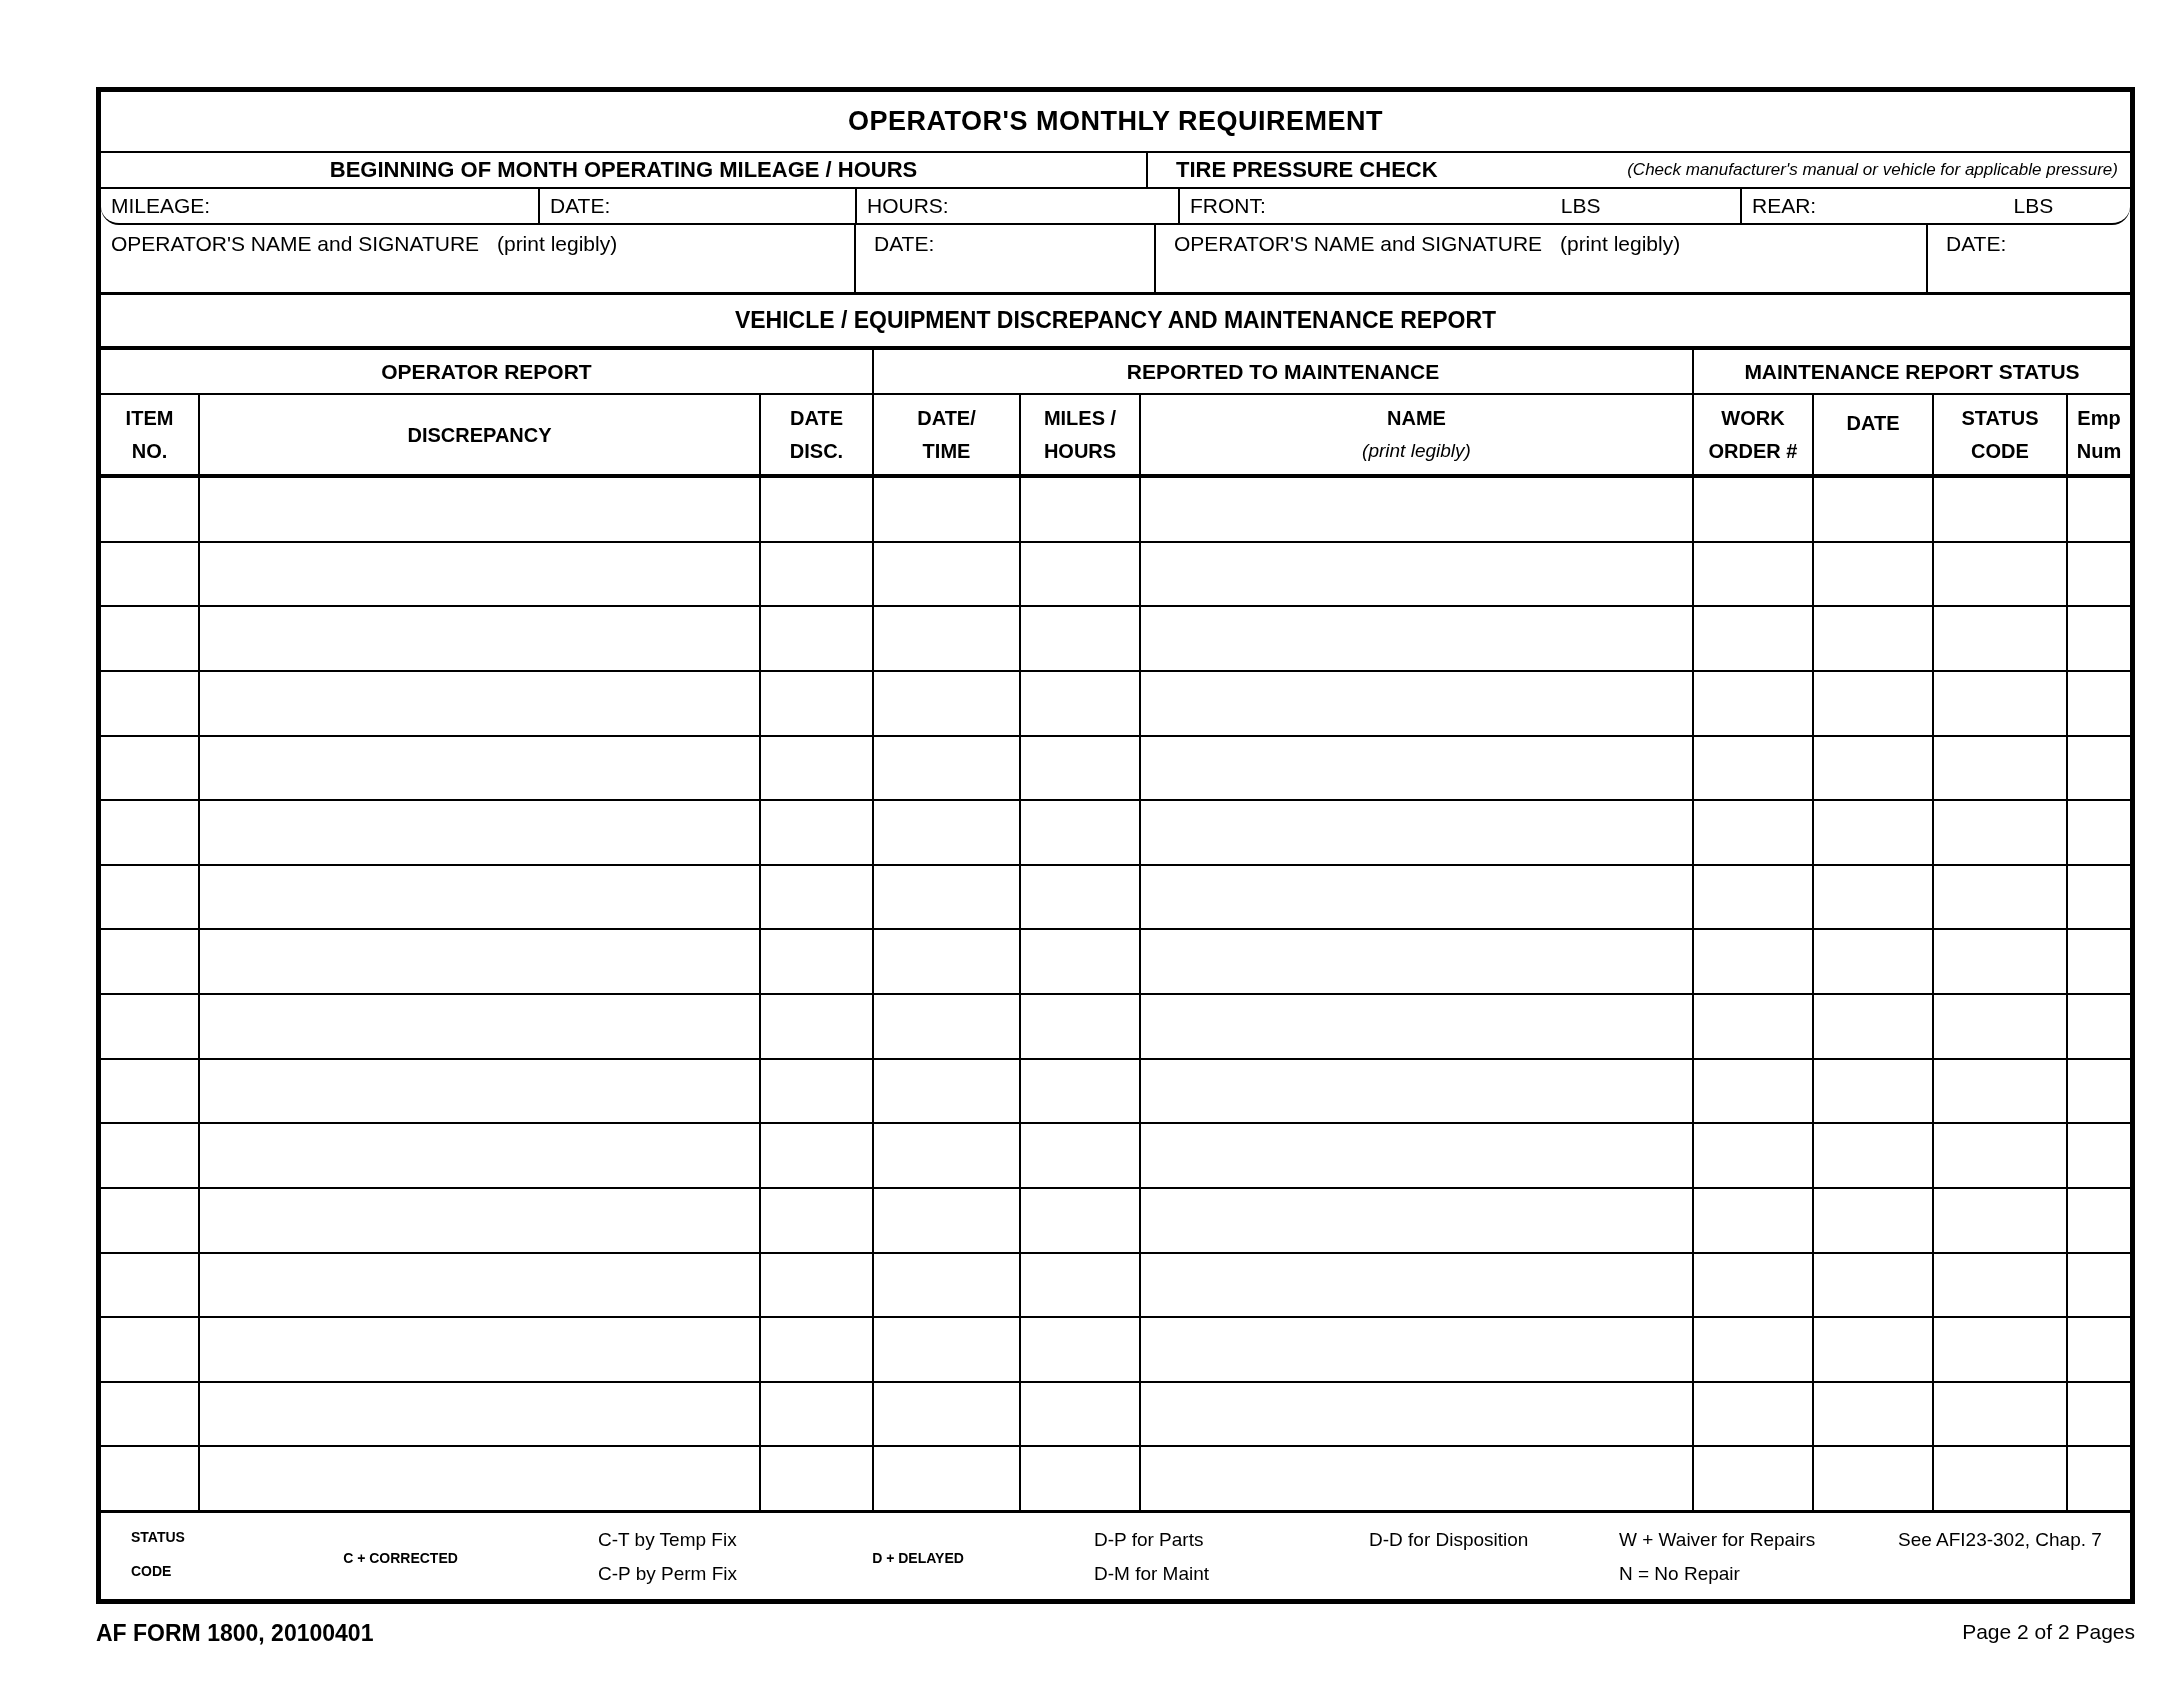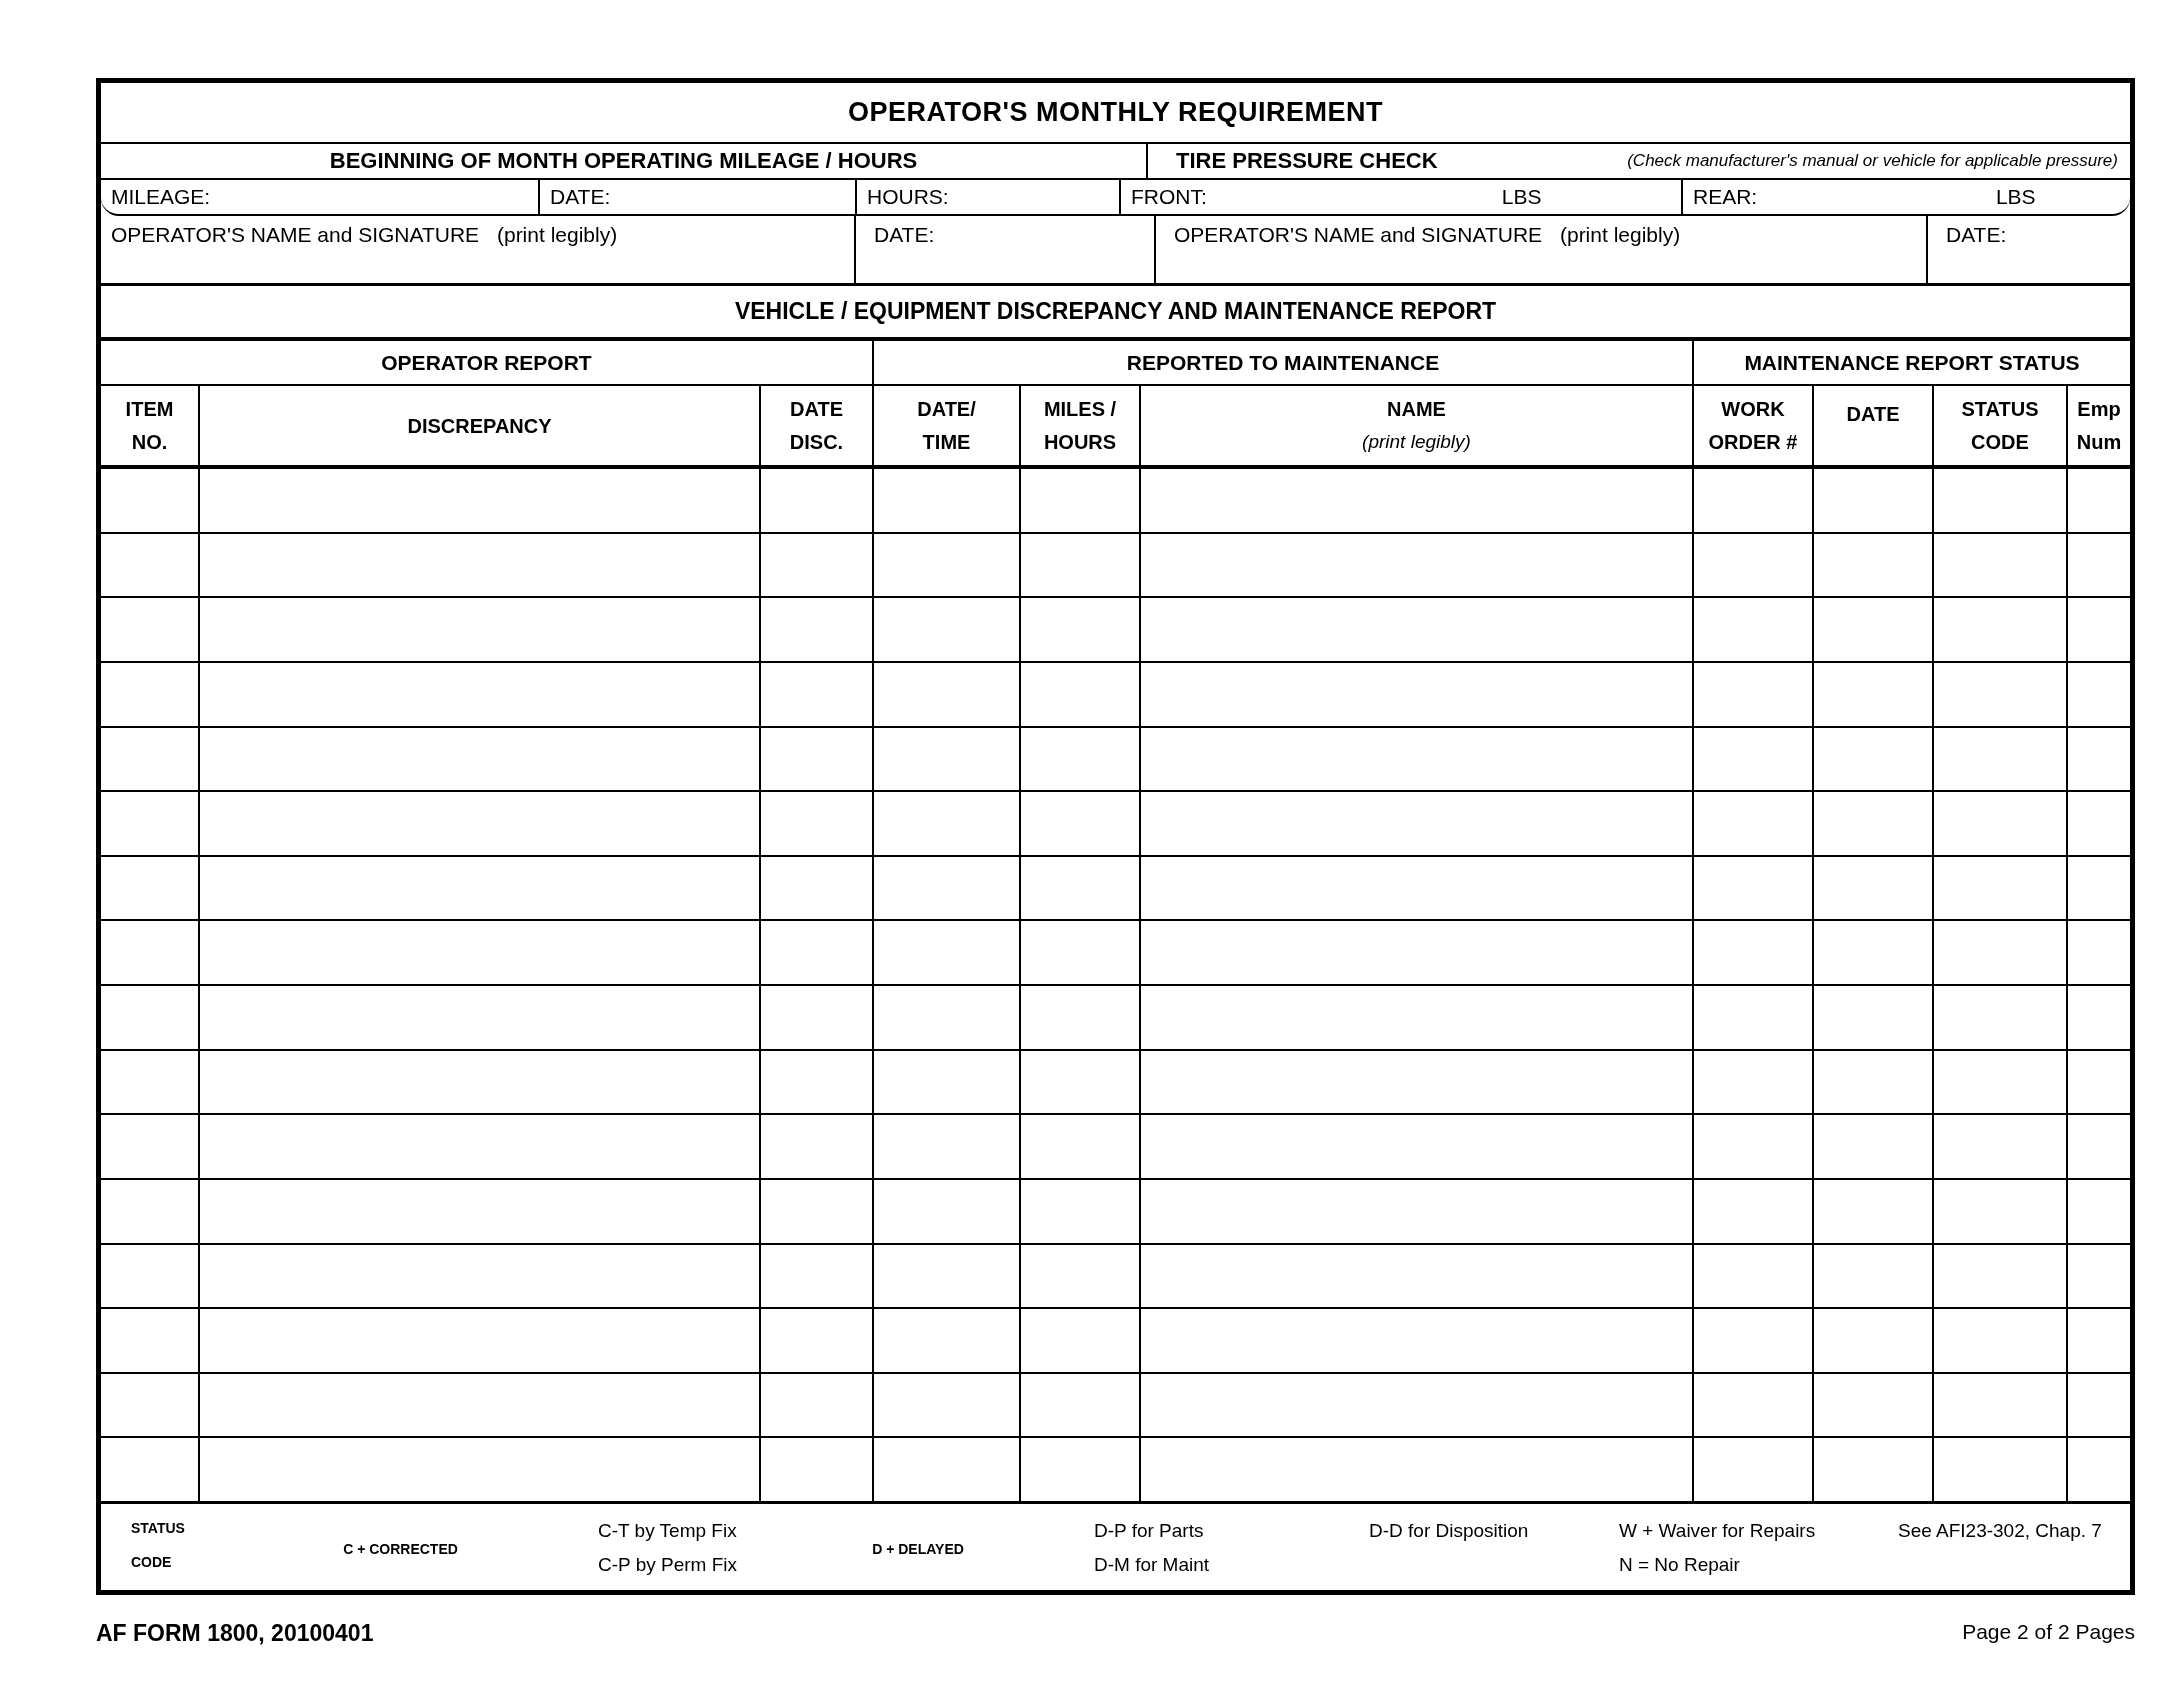--- a/index.html
+++ b/index.html
@@ -4,21 +4,21 @@
 <style>
   * { box-sizing: border-box; margin: 0; padding: 0; }
   html, body { background: #ffffff; }
   body {
     width: 2178px; height: 1683px;
     position: relative;
     font-family: "Liberation Sans", "DejaVu Sans", sans-serif;
     color: #000;
   }
   .form {
-    position: absolute; left: 96px; top: 78px;
+    position: absolute; left: 96px; top: 87px;
     width: 2039px; height: 1517px;
     border: 5px solid #000;
     display: flex; flex-direction: column;
     background: #fff;
   }
   .row { display: flex; flex-shrink: 0; border-bottom: 2px solid #000; }
   .row.bb3 { border-bottom-width: 3px; }
   .row.bb4 { border-bottom-width: 4px; }
   .cell { border-right: 2px solid #000; padding: 4px 10px; position: relative; }
   .cell:last-child { border-right: none; }
@@ -28,21 +28,21 @@
 
   .r2 { height: 36px; }
   .r2 .cell { display: flex; align-items: center; }
   .c-begin { width: 1047px; justify-content: center; font-weight: bold; font-size: 22px; }
   .c-tire  { flex: 1; padding-left: 28px; }
   .tire-label { font-weight: bold; font-size: 22px; }
   .tire-note  { font-style: italic; font-size: 17px; margin-left: auto; padding-right: 2px; }
 
   .r3 { height: 36px; border-radius: 18px; }
   .r3 .cell { font-size: 21px; padding-top: 5px; }
-  .c-mileage { width: 439px; } .c-date3 { width: 317px; } .c-hours { width: 264px; }
+  .c-mileage { width: 439px; } .c-date3 { width: 317px; } .c-hours { width: 323px; }
   .c-front { width: 562px; } .c-rear { flex: 1; }
   .lbs { position: absolute; top: 5px; }
   .c-front .lbs { left: 68%; } .c-rear .lbs { left: 70%; }
 
   .r4 { height: 70px; gap: 8px; }
   .r4 .cell { font-size: 21px; padding-top: 7px; }
   .c-opsig1 { width: 755px; } .c-date4a { width: 292px; }
   .c-opsig2 { width: 764px; } .c-date4b { flex: 1; }
 
   .r5 { height: 55px; align-items: center; justify-content: center; }

